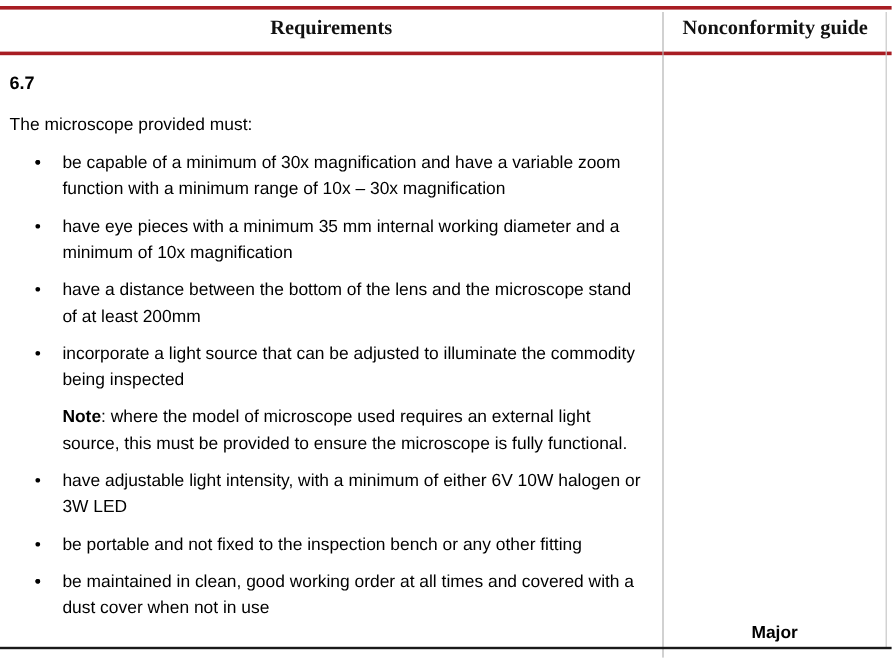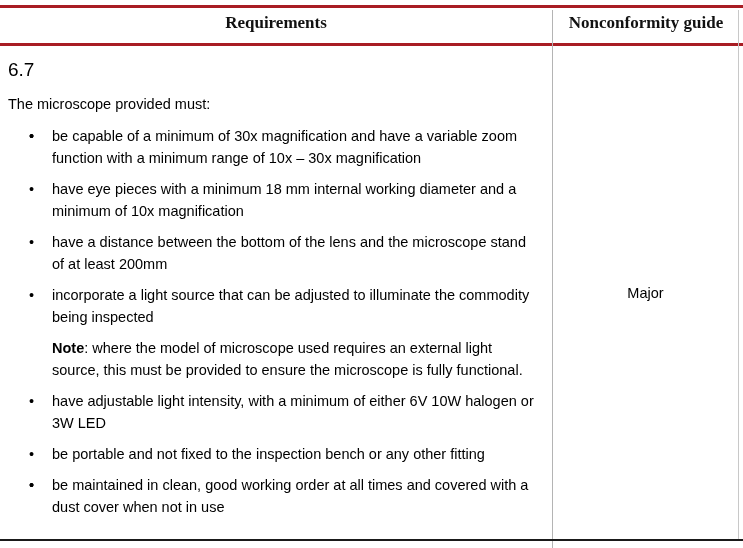--- a/index.html
+++ b/index.html
@@ -98,23 +98,24 @@
   .cell-requirements {
     position: absolute;
     left: 0;
     top: 47px;
     width: 552px;
     height: 492px;
     box-sizing: border-box;
     padding: 8px 10px 0 8px;
   }
   .clause-number {
-    font-size: 19px;
+    font-size: 15px;
     line-height: 22px;
     margin: 4px 0 10px 0;
+    font-weight: bold;
   }
   .lead-in {
     font-size: 14.5px;
     line-height: 22px;
     margin: 12px 0 10px 0;
   }
 
   .req-list {
     list-style: none;
     margin: 0;
@@ -145,22 +146,23 @@
   }
 
   
   .cell-nonconformity {
     position: absolute;
     left: 553px;
     top: 47px;
     width: 185px;
     height: 492px;
     display: flex;
-    align-items: center;
+    align-items: flex-end;
     justify-content: center;
+    font-weight: bold;
   }
   .nonconformity-value {
     font-size: 14.5px;
     line-height: 22px;
     text-align: center;
   }
 </style>
 </head>
 <body>
 
@@ -188,21 +190,21 @@
         <span class="bullet">•</span>
       </li>
 
       <li class="req-item">
         <span class="bullet">•</span>
         <span>be capable of a minimum of 30x magnification and have a variable zoom function with a minimum range of 10x – 30x magnification</span>
       </li>
 
       <li class="req-item">
         <span class="bullet">•</span>
-        <span>have eye pieces with a minimum 18 mm internal working diameter and a minimum of 10x magnification</span>
+        <span>have eye pieces with a minimum 35 mm internal working diameter and a minimum of 10x magnification</span>
       </li>
 
       <li class="req-item">
         <span class="bullet">•</span>
         <span>have a distance between the bottom of the lens and the microscope stand of at least 200mm</span>
       </li>
 
       <li class="req-item">
         <span class="bullet">•</span>
         <span>incorporate a light source that can be adjusted to illuminate the commodity being inspected</span>

